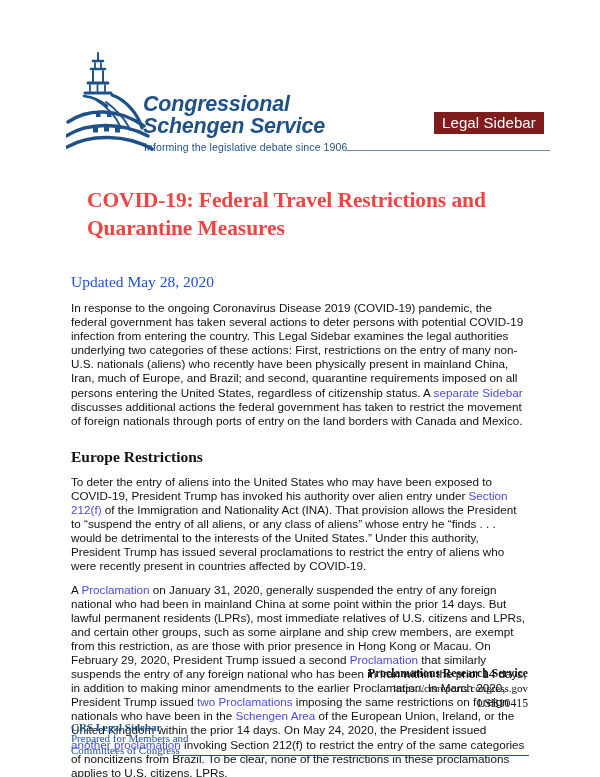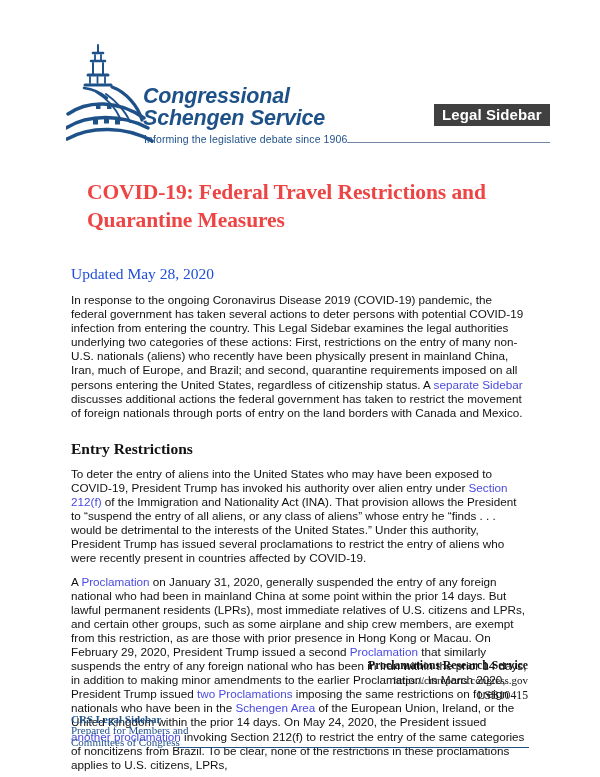--- a/index.html
+++ b/index.html
@@ -11,21 +11,21 @@
     width: 600px;
     height: 777px;
     position: relative;
     overflow: hidden;
     font-family: "Liberation Serif", serif;
     color: #000000;
   }
 
   .page {
     position: absolute;
-    top: 0; left: 0;
+    top: 8px; left: 0;
     width: 600px;
     height: 678px;
     background: #ffffff;
   }
 
   
   .masthead {
     position: absolute;
     left: 0; top: 0;
     width: 600px;
@@ -73,24 +73,24 @@
     width: 203px;
     height: 1px;
     background: #6E86A3;
   }
 
   .legal-sidebar-badge {
     position: absolute;
     left: 434px;
     top: 104px;
     padding: 2px 8px 3px 8px;
-    background: #404040;
+    background: #7f1d1d;
     color: #ffffff;
     font-family: "Liberation Sans", sans-serif;
-    font-weight: bold;
+    font-weight: normal;
     font-size: 15px;
     line-height: 17px;
     letter-spacing: 0.1px;
     white-space: nowrap;
   }
 
   
   .doc-body {
     position: absolute;
     left: 71px;
@@ -239,21 +239,21 @@
   </div>
 
   <div class="doc-body">
 
     <h1 class="doc-title">COVID-19: Federal Travel Restrictions and Quarantine Measures</h1>
 
     <div class="doc-date">Updated May 28, 2020</div>
 
     <p class="body-text"><span>In response to the ongoing Coronavirus Disease 2019 (COVID-19) pandemic, the federal government has taken several actions to deter persons with potential COVID-19 infection from entering the country. This Legal Sidebar examines the legal authorities underlying two categories of these actions: First, restrictions on the entry of many non-U.S. nationals (aliens) who recently have been physically present in mainland China, Iran, much of Europe, and Brazil; and second, quarantine requirements imposed on all persons entering the United States, regardless of citizenship status. A </span><a class="doclink" href="#">separate Sidebar</a><span> discusses additional actions the federal government has taken to restrict the movement of foreign nationals through ports of entry on the land borders with Canada and Mexico.</span></p>
 
-    <h2 class="section-head">Entry Restrictions</h2>
+    <h2 class="section-head">Europe Restrictions</h2>
 
     <p class="body-text"><span>To deter the entry of aliens into the United States who may have been exposed to COVID-19, President Trump has invoked his authority over alien entry under </span><a class="doclink" href="#">Section 212(f)</a><span> of the Immigration and Nationality Act (INA). That provision allows the President to “suspend the entry of all aliens, or any class of aliens” whose entry he “finds . . . would be detrimental to the interests of the United States.” Under this authority, President Trump has issued several proclamations to restrict the entry of aliens who were recently present in countries affected by COVID-19.</span></p>
 
     <p class="body-text"><span>A </span><a class="doclink" href="#">Proclamation</a><span> on January 31, 2020, generally suspended the entry of any foreign national who had been in mainland China at some point within the prior 14 days. But lawful permanent residents (LPRs), most immediate relatives of U.S. citizens and LPRs, and certain other groups, such as some airplane and ship crew members, are exempt from this restriction, as are those with prior presence in Hong Kong or Macau. On February 29, 2020, President Trump issued a second </span><a class="doclink" href="#">Proclamation</a><span> that similarly suspends the entry of any foreign national who has been in Iran within the prior 14 days, in addition to making minor amendments to the earlier Proclamation. In March 2020, President Trump issued </span><a class="doclink" href="#">two Proclamations</a><span> imposing the same restrictions on foreign nationals who have been in the </span><a class="doclink" href="#">Schengen Area</a><span> of the European Union, Ireland, or the United Kingdom within the prior 14 days. On May 24, 2020, the President issued </span><a class="doclink" href="#">another proclamation</a><span> invoking Section 212(f) to restrict the entry of the same categories of noncitizens from Brazil. To be clear, none of the restrictions in these proclamations applies to U.S. citizens, LPRs,</span></p>
 
   </div>
 
   <div class="footer-right">
     <div class="footer-org">Proclamations Research Service</div>
     <div class="footer-url">https://crsreports.congress.gov</div>

